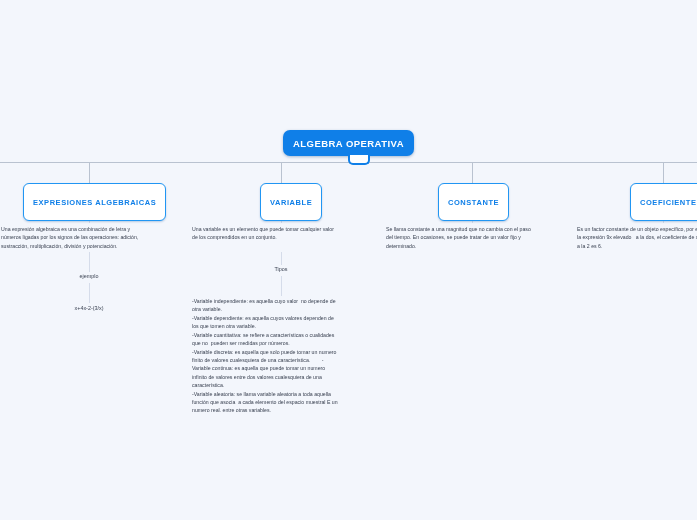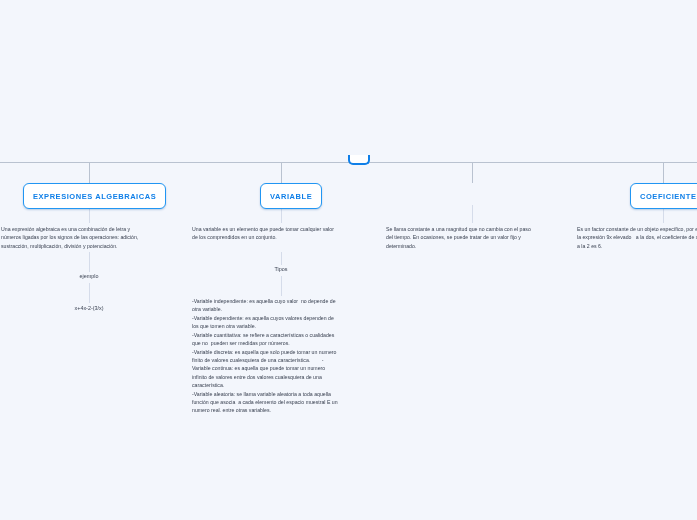--- a/index.html
+++ b/index.html
@@ -75,21 +75,21 @@
     border-right: 2px solid #0f7fe8;
     border-bottom: 2px solid #0f7fe8;
     border-bottom-left-radius: 5px;
     border-bottom-right-radius: 5px;
     box-sizing: border-box;
   }
 
   
   .pill-node {
     position: absolute;
-    height: 26px;
+    height: 38px;
     background: #ffffff;
     border: 1.6px solid #2196f3;
     border-radius: 6px;
     box-shadow: 0 1px 2px rgba(30,90,160,0.28);
     display: flex;
     align-items: center;
     justify-content: center;
     box-sizing: border-box;
     padding: 0 9px;
   }
@@ -137,20 +137,23 @@
   <div class="vline-faint" style="left:281px; top:205px; height:18px;"></div>
   <div class="vline-faint" style="left:472px; top:205px; height:18px;"></div>
   <div class="vline-faint" style="left:663px; top:205px; height:18px;"></div>
 
   <div class="vline-faint" style="left:89px; top:252px; height:20px;"></div>
   <div class="vline-faint" style="left:89px; top:283px; height:20px;"></div>
 
   <div class="vline-faint" style="left:281px; top:252px; height:13px;"></div>
   <div class="vline-faint" style="left:281px; top:276px; height:20px;"></div>
 
+  <div class="root-node">
+    <span class="root-node-label">ALGEBRA OPERATIVA</span>
+  </div>
   <div class="collapse-notch"></div>
 
   <div class="pill-node" style="left:23px; top:183px;">
     <span class="pill-node-label">EXPRESIONES ALGEBRAICAS</span>
   </div>
   <div class="body-text" style="left:1px; top:225px; width:176px;">Una expresión algebraica es una combinación de letra y
 números ligadas por los signos de las operaciones: adición,
 sustracción, multiplicación, división y potenciación.</div>
   <div class="plain-label" style="left:39px; top:272px; width:100px;">ejemplo</div>
   <div class="plain-label" style="left:39px; top:304px; width:100px;">x+4x-2-(3/x)</div>
@@ -169,20 +172,23 @@
 que no  pueden ser medidas por números.
 -Variable discreta: es aquella que solo puede tomar un numero
 finito de valores cualesquiera de una característica.        -
 Variable continua: es aquella que puede tomar un numero
 infinito de valores entre dos valores cualesquiera de una
 característica.
 -Variable aleatoria: se llama variable aleatoria a toda aquella
 función que asocia  a cada elemento del espacio muestral E un
 numero real. entre otras variables.</div>
 
+  <div class="pill-node" style="left:438px; top:183px;">
+    <span class="pill-node-label">CONSTANTE</span>
+  </div>
   <div class="body-text" style="left:386px; top:225px; width:180px;">Se llama constante a una magnitud que no cambia con el paso
 del tiempo. En ocasiones, se puede tratar de un valor fijo y
 determinado.</div>
 
   <div class="pill-node" style="left:630px; top:183px;">
     <span class="pill-node-label">COEFICIENTE</span>
   </div>
   <div class="body-text" style="left:577px; top:225px; width:180px;">Es un factor constante de un objeto específico, por ejemplo, en
 la expresión 9x elevado   a la dos, el coeficiente de x elevado
 a la 2 es 6.</div>

